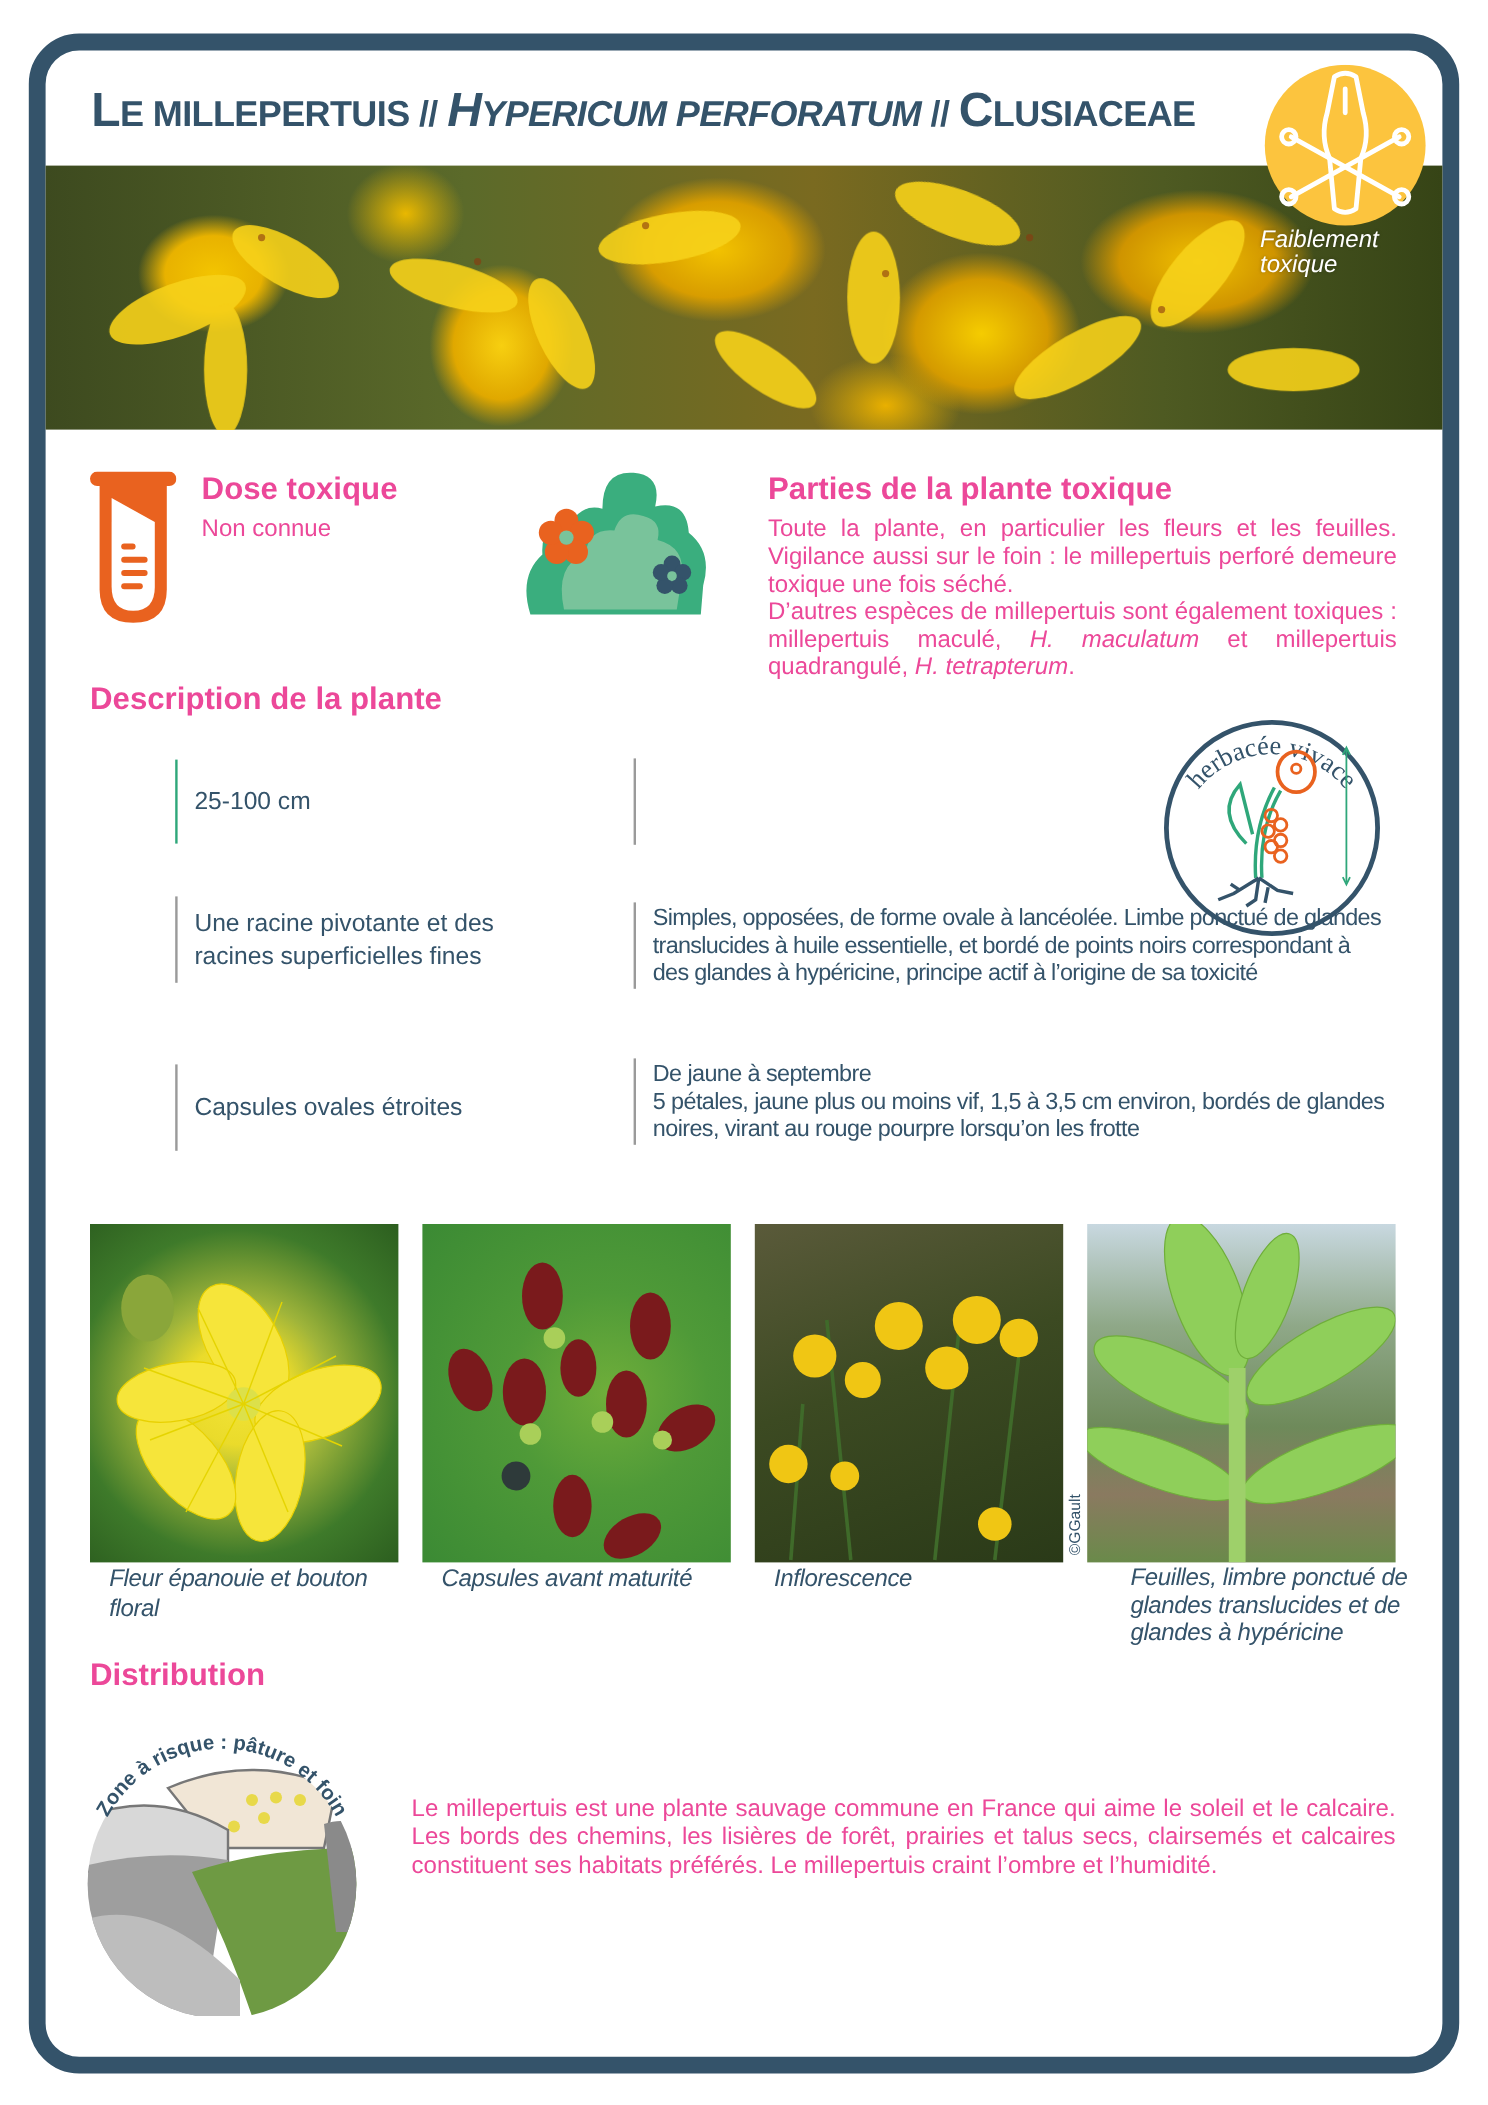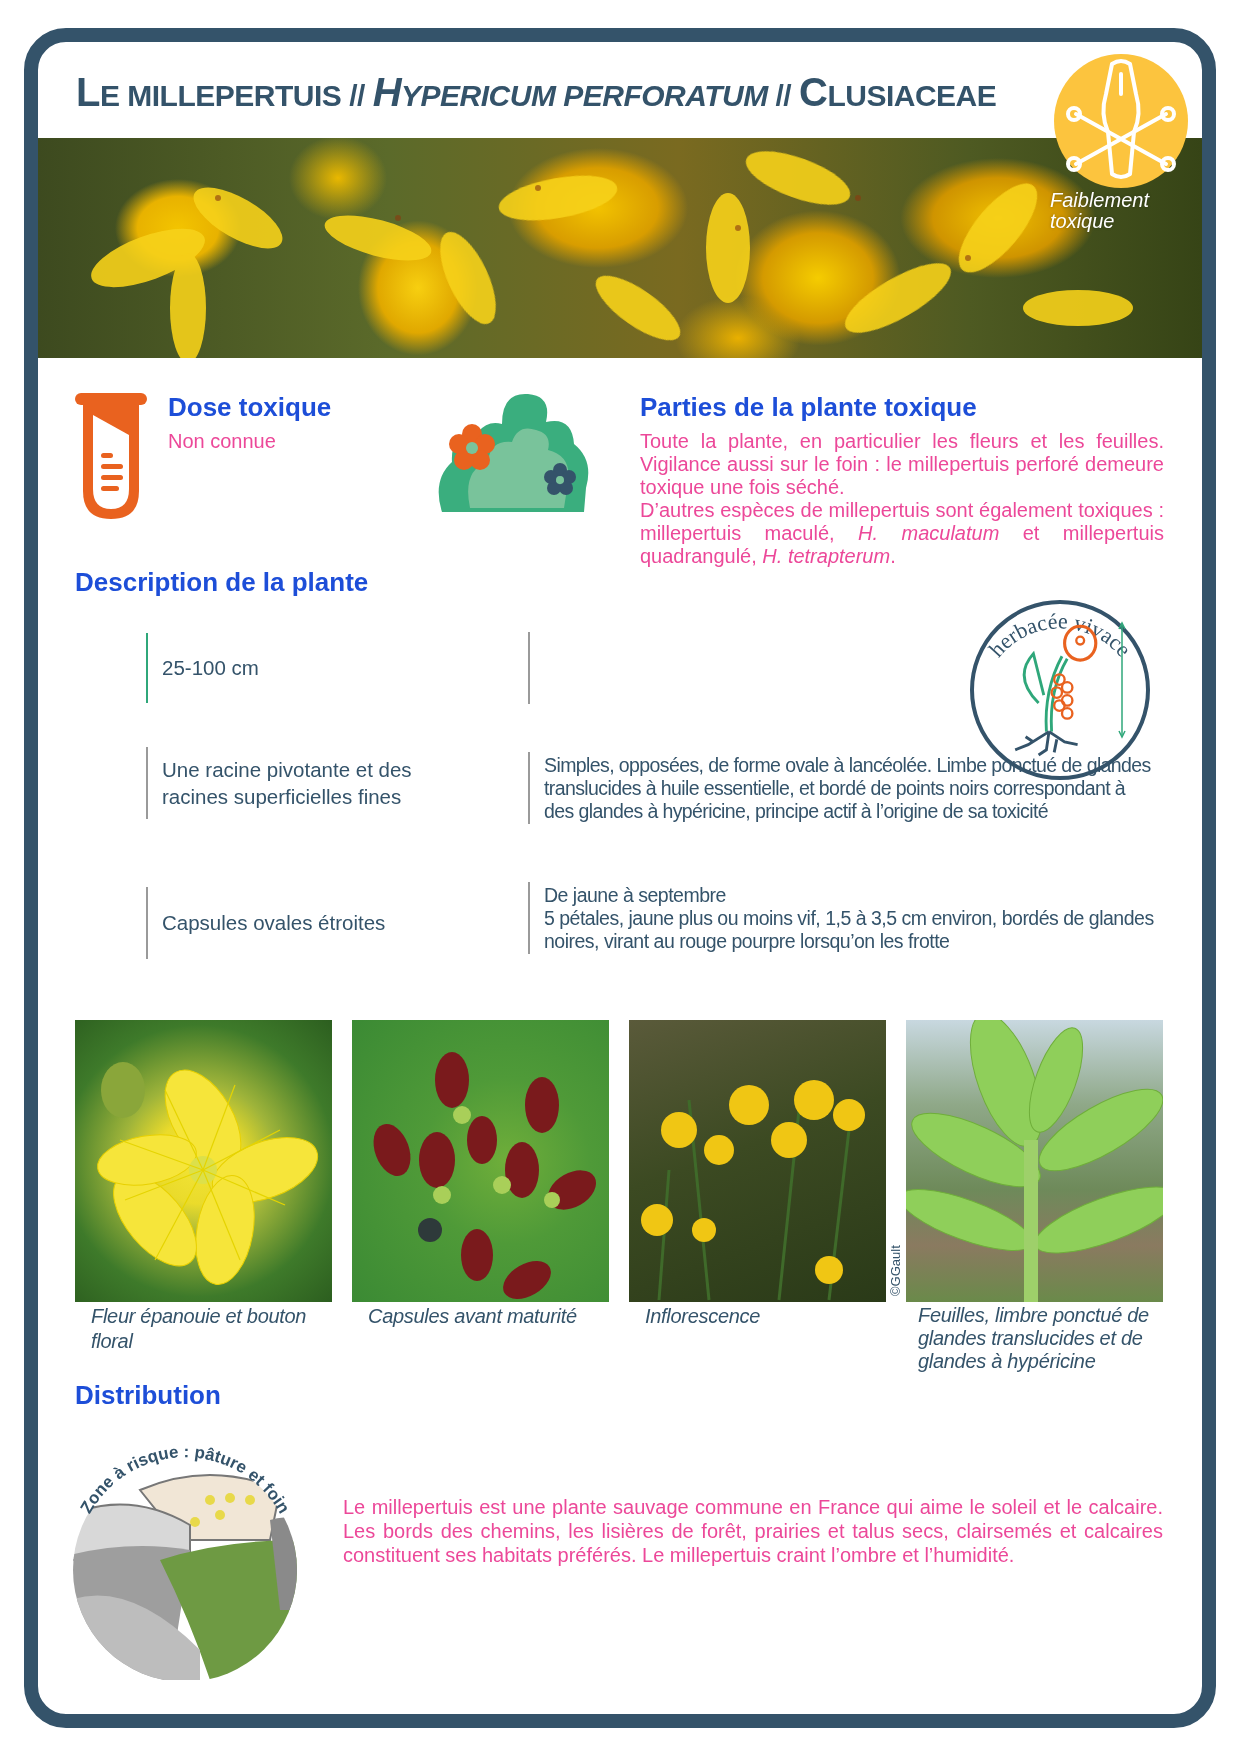--- a/index.html
+++ b/index.html
@@ -17,21 +17,21 @@
       radial-gradient(ellipse 120px 80px at 560px 70px, #f2c200 0%, #d89d00 50%, transparent 75%),
       radial-gradient(ellipse 110px 90px at 780px 140px, #f5cc00 0%, #d49a00 50%, transparent 75%),
       radial-gradient(ellipse 130px 80px at 960px 80px, #f0c000 0%, #cf9400 50%, transparent 75%),
       radial-gradient(ellipse 70px 60px at 300px 40px, #e9b800 0%, transparent 70%),
       radial-gradient(ellipse 90px 60px at 700px 200px, #e9b000 0%, transparent 70%),
       linear-gradient(90deg, #3d4a1f 0%, #5b6a2a 30%, #7a6a20 55%, #4e5a22 80%, #364416 100%);
   }
   .badge { left: 1054px; top: 54px; width: 134px; height: 134px; border-radius: 50%; background: #fcc43e; }
   .badge svg { position: absolute; left: 0; top: 0; }
   .badge-text { left: 1050px; top: 190px; width: 142px; color: #fff; font-style: italic; font-size: 20px; line-height: 21px; text-shadow: 0 0 3px rgba(0,0,0,0.3); }
-  h2 { font-size: 26px; font-weight: bold; color: #1d4ed8; white-space: nowrap; }
+  h2 { font-size: 26px; font-weight: bold; color: #ec4899; white-space: nowrap; }
   .body-txt { font-size: 20px; line-height: 23px; color: #ec4899; }
   .justify { text-align: justify; }
   .desc-row { position: absolute; display: flex; align-items: center; }
   .desc-row .txt { font-size: 20.5px; line-height: 24px; color: #34536a; }
   .photo { position: absolute; top: 1020px; width: 257px; height: 282px; overflow: hidden; }
   .caption { position: absolute; top: 1304px; width: 260px; font-style: italic; font-size: 20px; line-height: 25px; color: #34536a; letter-spacing: -0.3px; margin-left: 16px; }
   .copyright { position: absolute; left: 888px; top: 1296px; transform: rotate(-90deg); transform-origin: left top; font-size: 13px; color: #34536a; }
 </style>
 </head>
 <body>
@@ -314,21 +314,21 @@
       <ellipse cx="60" cy="200" rx="20" ry="70" transform="rotate(-70 60 200)"></ellipse>
       <ellipse cx="200" cy="200" rx="22" ry="75" transform="rotate(70 200 200)"></ellipse>
     </g>
     <rect x="118" y="120" width="14" height="162" fill="#9ed06a"></rect>
   </svg>
 </div>
 
 <div class="caption" style="left:75px;">Fleur épanouie et bouton floral</div>
 <div class="caption" style="left:352px;">Capsules avant maturité</div>
 <div class="caption" style="left:629px;">Inflorescence</div>
-<div class="caption" style="left:902px;width:250px;line-height:23px;">Feuilles, limbre ponctué de glandes translucides et de glandes à hypéricine</div>
+<div class="caption" style="left:926px;width:250px;line-height:23px;">Feuilles, limbre ponctué de glandes translucides et de glandes à hypéricine</div>
 
 <h2 class="abs" style="left:75px;top:1380px;">Distribution</h2>
 <div class="abs" style="left:70px;top:1430px;width:250px;height:250px;">
   <svg width="250" height="250" viewBox="0 0 250 250">
     <defs>
       <clipPath id="landClip">
           <circle cx="115" cy="140" r="112"></circle>
         </clipPath>
       <path id="zoneArc" d="M10 110 A 108 108 0 0 1 220 110"></path>
     </defs>

